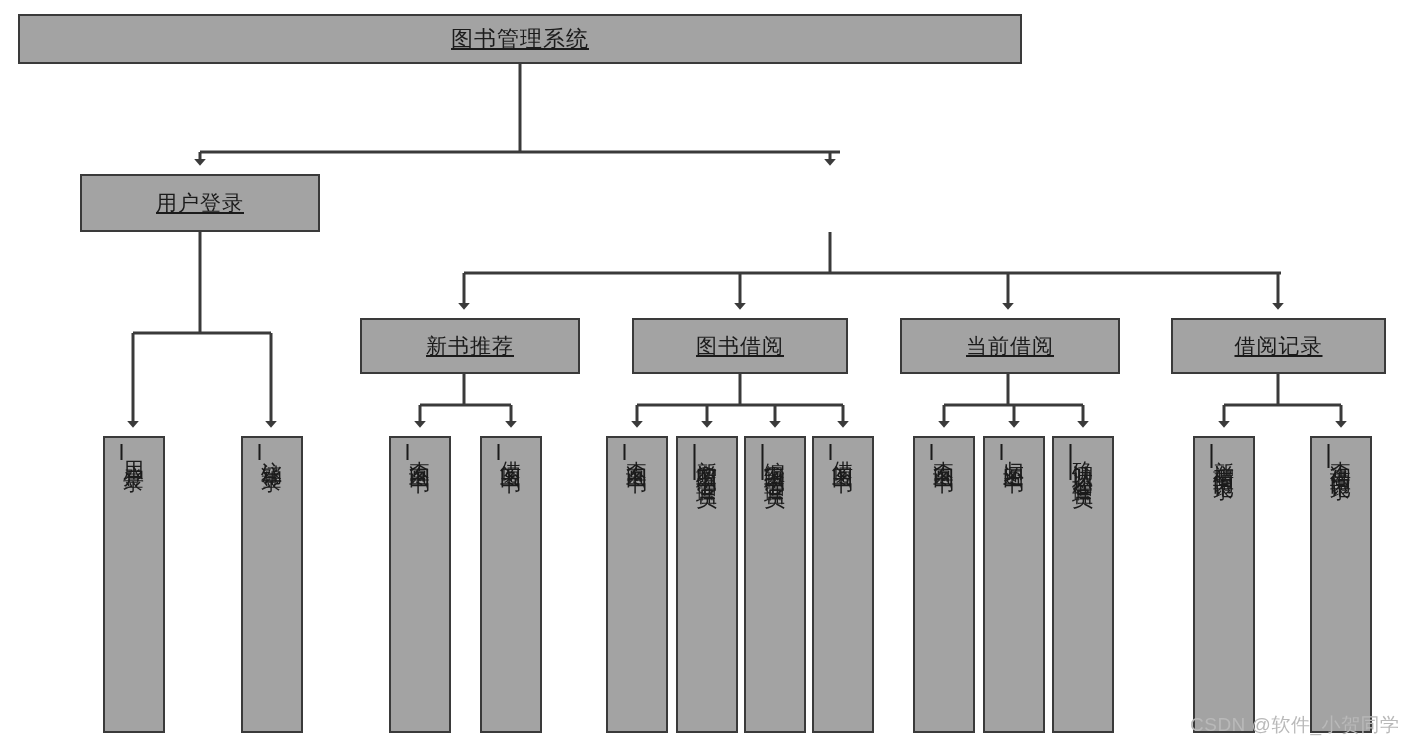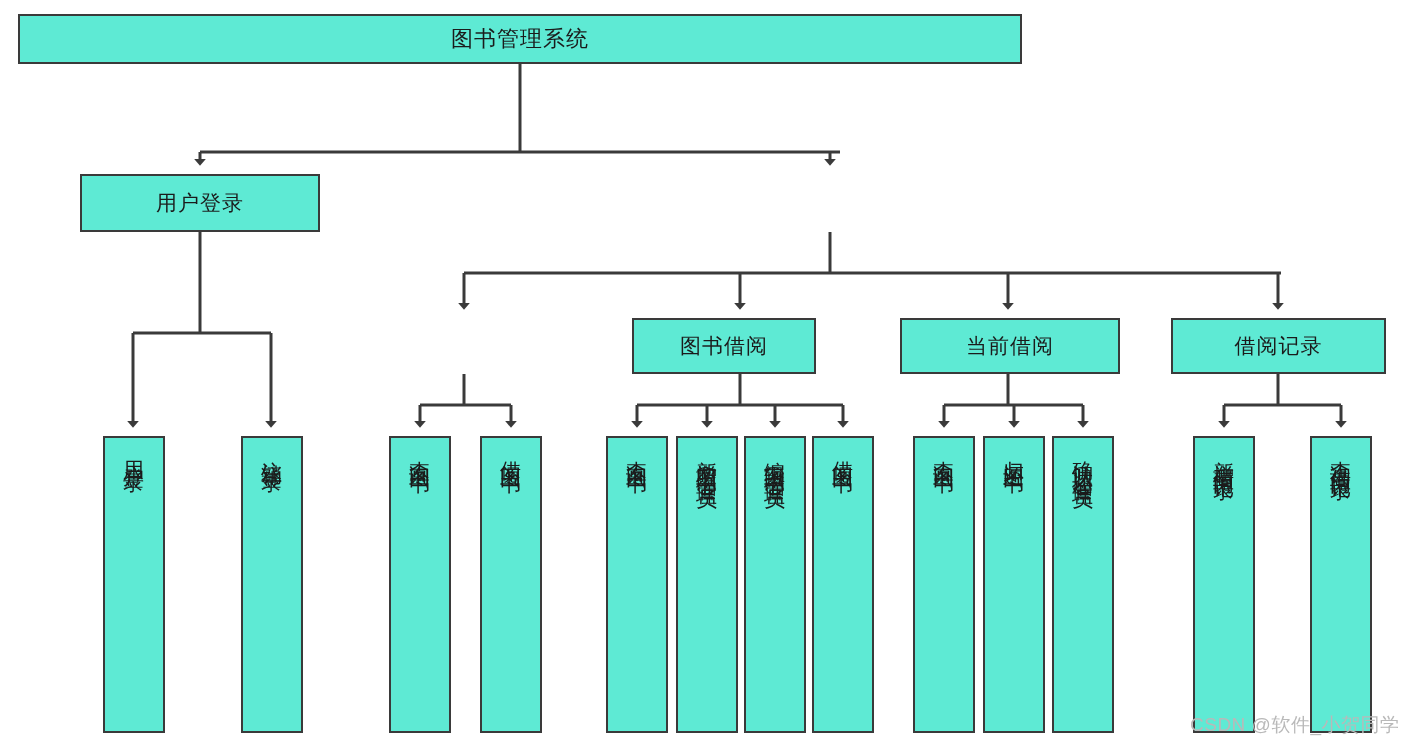--- a/index.html
+++ b/index.html
@@ -22,26 +22,27 @@
     position: absolute;
     left: 0;
     top: 0;
     width: 1405px;
     height: 747px;
     pointer-events: none;
   }
   .node {
     position: absolute;
     box-sizing: border-box;
-    background: #5eead4;
+    background: #a3a3a3;
     border: 2px solid #4d7c0f;
     display: flex;
     align-items: center;
     justify-content: center;
     color: #1b1b1b;
+    text-decoration: underline;
   }
   .node-h {
     
     font-size: 21px;
     letter-spacing: 1px;
     line-height: 1.1;
   }
   .node-root {
     font-size: 22px;
   }
@@ -136,21 +137,24 @@
   </svg>
 
   <div class="node node-h node-root" style="left: 18px; top: 14px; width: 1004px; height: 50px; border-color: rgb(58, 58, 58); color: rgb(27, 27, 27);">
     <span>图书管理系统</span>
   </div>
 
   <div class="node node-h" style="left: 80px; top: 174px; width: 240px; height: 58px; border-color: rgb(58, 58, 58); color: rgb(27, 27, 27);">
     <span>用户登录</span>
   </div>
 
-  <div class="node node-h" style="left: 632px; top: 318px; width: 184px; height: 56px; border-color: rgb(58, 58, 58); color: rgb(27, 27, 27);">
+  <div class="node node-h" style="left: 360px; top: 318px; width: 220px; height: 56px; border-color: rgb(58, 58, 58); color: rgb(27, 27, 27);">
+    <span>新书推荐</span>
+  </div>
+  <div class="node node-h" style="left: 632px; top: 318px; width: 216px; height: 56px; border-color: rgb(58, 58, 58); color: rgb(27, 27, 27);">
     <span>图书借阅</span>
   </div>
   <div class="node node-h" style="left: 900px; top: 318px; width: 220px; height: 56px; border-color: rgb(58, 58, 58); color: rgb(27, 27, 27);">
     <span>当前借阅</span>
   </div>
   <div class="node node-h" style="left: 1171px; top: 318px; width: 215px; height: 56px; border-color: rgb(58, 58, 58); color: rgb(27, 27, 27);">
     <span>借阅记录</span>
   </div>
 
   <div class="node node-v" style="left: 103px; top: 436px; width: 62px; height: 297px; border-color: rgb(58, 58, 58); color: rgb(27, 27, 27);">

